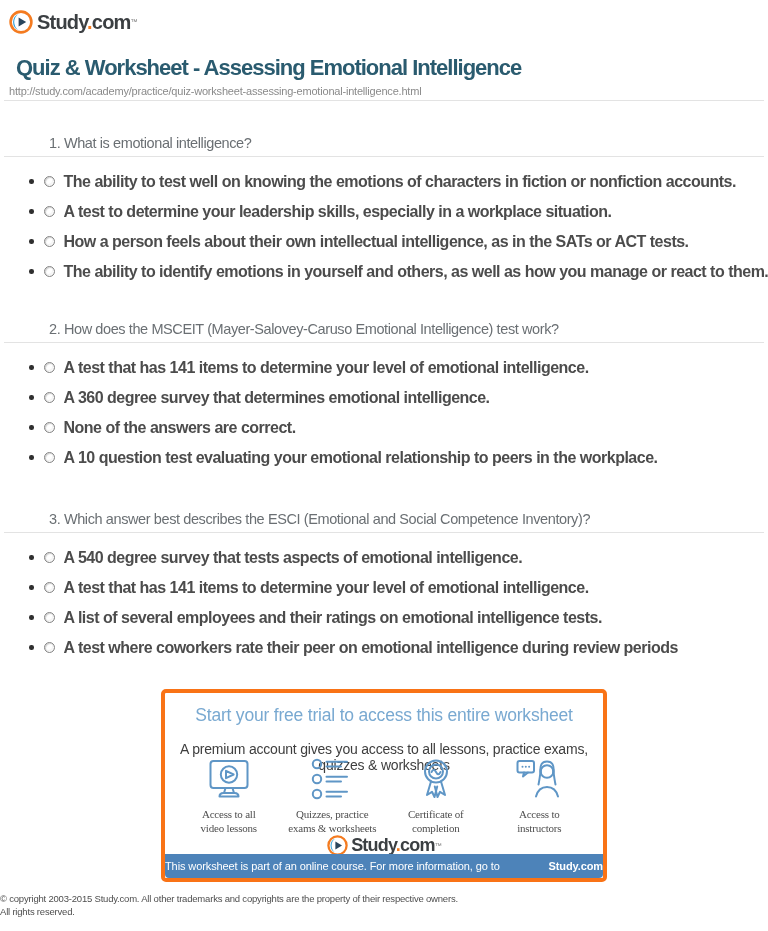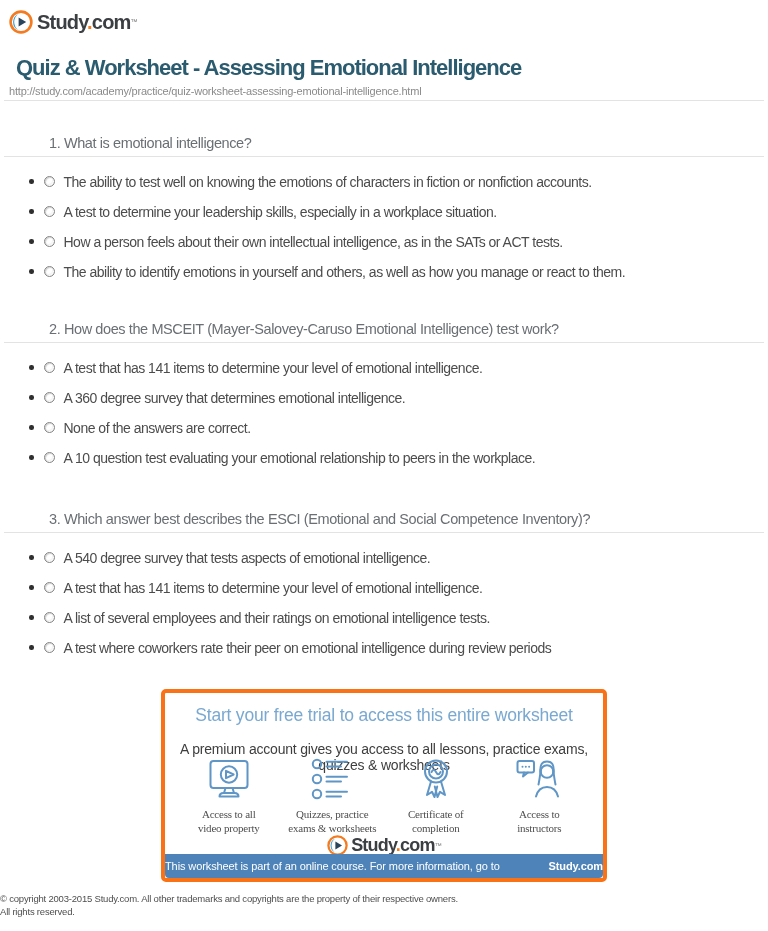--- a/index.html
+++ b/index.html
@@ -29,21 +29,21 @@
   .q-hr { top:21px; }
   .options { position:absolute; left:0; top:40px; list-style:none; }
   .opt-row { display:flex; align-items:center; height:13px; margin-bottom:17px; }
   .bullet { width:4.5px; height:4.5px; border-radius:50%; background:#2f2f2f; margin-left:29px; flex:0 0 auto; }
   .radio {
     width:11px; height:11px; border-radius:50%; margin-left:10px; flex:0 0 auto; cursor:pointer;
     background:radial-gradient(circle at 38% 35%, #ffffff 40%, #c9c9c9 95%);
     border:1px solid #848484;
     box-shadow:inset -1px -1px 1px rgba(255,255,255,.9), inset 1px 1px 1px rgba(0,0,0,.18);
   }
-  .opt-label { margin-left:9px; font-size:14px; font-weight:normal; color:#4c4c4c; letter-spacing:-0.5px; white-space:nowrap; cursor:pointer; }
+  .opt-label { margin-left:9px; font-size:16px; font-weight:bold; color:#4c4c4c; letter-spacing:-0.5px; white-space:nowrap; cursor:pointer; }
   
   .promo {
     position:absolute; left:161px; top:689px; width:446px; height:193px;
     border:4px solid #f97316; border-radius:5px; background:#fff;
   }
   .promo-headline { margin-top:12px; text-align:center; font-size:17.5px; color:#79a9d1; letter-spacing:-0.2px; }
   .promo-sub { margin-top:15px; text-align:center; font-size:14px; color:#3e3e3e; letter-spacing:-0.2px; }
   .features { position:absolute; top:63px; left:12px; right:12px; display:flex; justify-content:space-between; }
   .feature { width:106px; text-align:center;font-family:Liberation Serif, serif; }
   .feature svg { width:48px; height:46px; }
@@ -168,21 +168,21 @@
       <div class="feature">
         <svg viewBox="0 0 48 46">
           <rect class="icon-stroke" x="5.5" y="5" width="37" height="27" rx="3"></rect>
           <circle class="icon-stroke" cx="24" cy="18.5" r="8.2"></circle>
           <path class="icon-stroke" d="M21 14.8 L28.6 18.5 L21 22.2 Z"></path>
           <path class="icon-stroke" d="M20.5 32 L19 37 M27.5 32 L29 37"></path>
           <path class="icon-stroke" d="M14.5 40.5 Q14.5 37 18.5 37 H29.5 Q33.5 37 33.5 40.5 Z"></path>
         </svg>
         <div class="f-label">
           <div>Access to all</div>
-          <div>video property</div>
+          <div>video lessons</div>
         </div>
       </div>
       <div class="feature">
         <svg viewBox="0 0 48 46">
           <circle class="icon-stroke" cx="9" cy="8" r="4.2"></circle>
           <path class="icon-stroke" d="M18.5 5.8 H39 M18.5 10.6 H33"></path>
           <circle class="icon-stroke" cx="9" cy="23" r="4.2"></circle>
           <path class="icon-stroke" d="M18.5 20.8 H39 M18.5 25.6 H33"></path>
           <circle class="icon-stroke" cx="9" cy="38" r="4.2"></circle>
           <path class="icon-stroke" d="M18.5 35.8 H39 M18.5 40.6 H33"></path>

